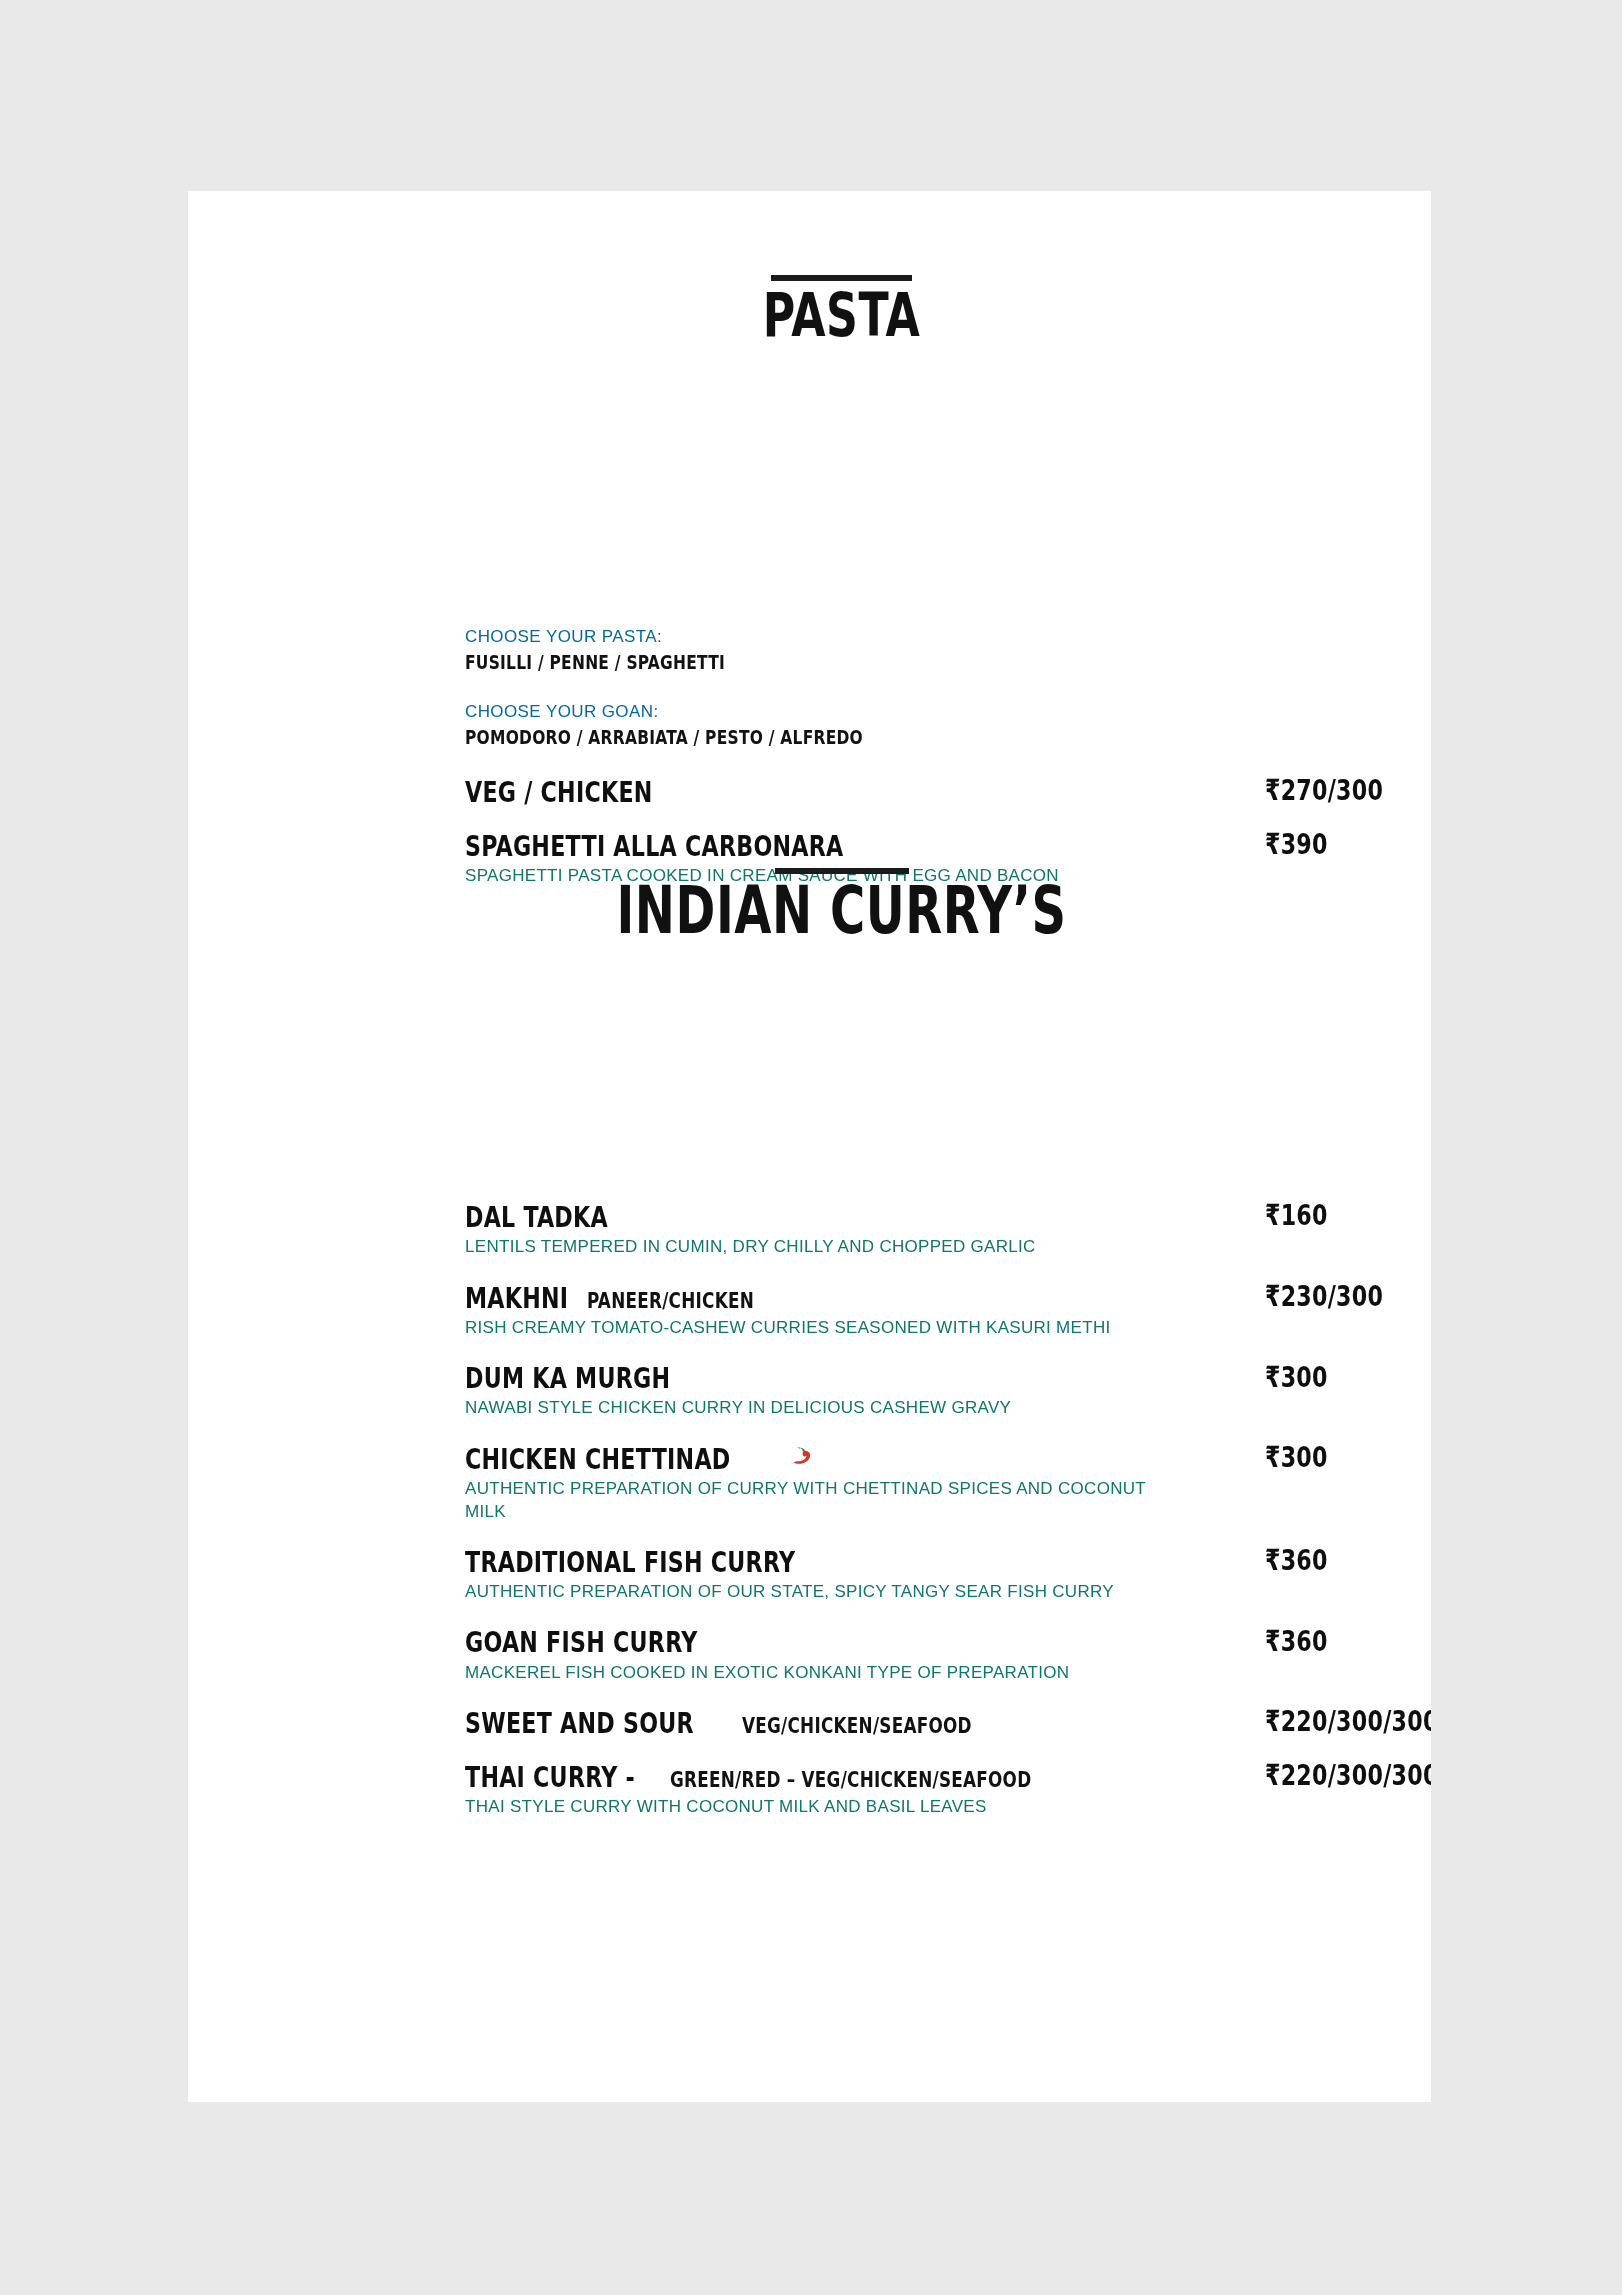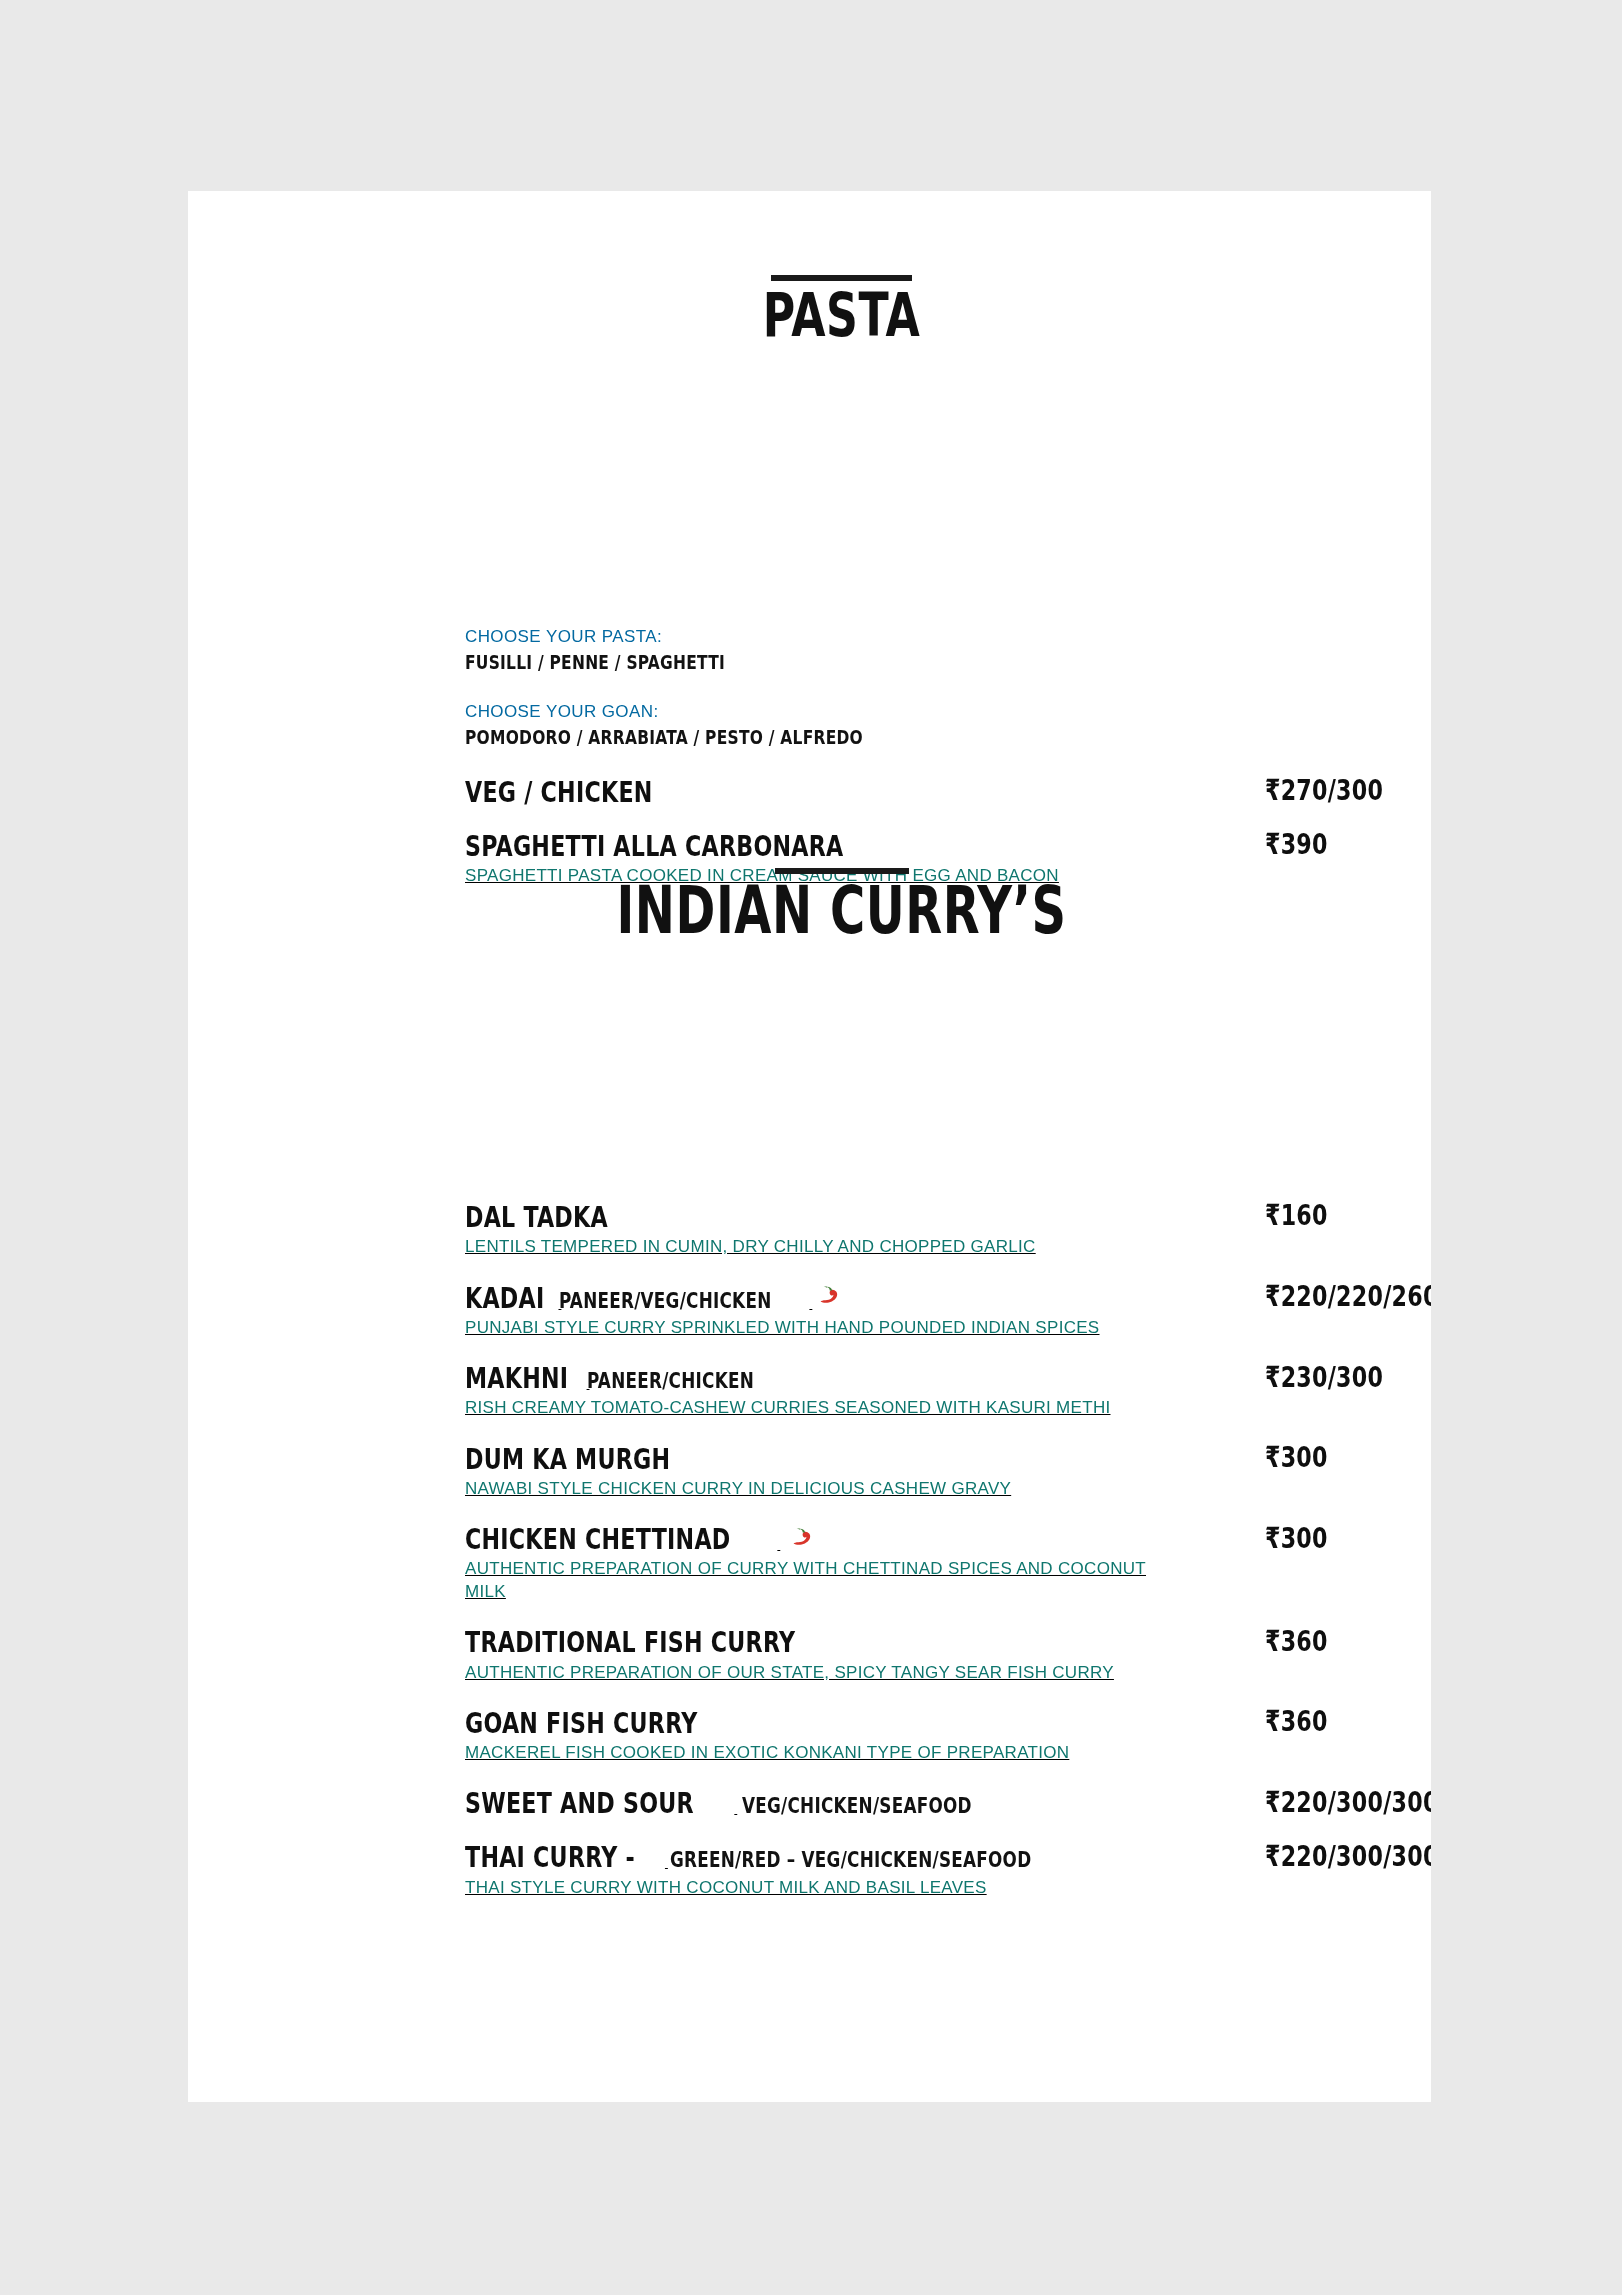--- a/index.html
+++ b/index.html
@@ -94,21 +94,20 @@
     color: #121212;
     transform: scaleX(0.86);
     transform-origin: left center;
     display: inline-block;
     margin-top: 2.6px;
   }
 
   .item {
     position: relative;
     margin-bottom: 23.6px;
-    text-decoration: underline;
   }
   .item-name {
     font-family: "DejaVu Sans Condensed", "Liberation Sans Narrow", "Liberation Sans", sans-serif;
     font-weight: 700;
     font-size: 29px;
     letter-spacing: 0.3px;
     color: #0f0f0f;
     line-height: 1.05;
     transform: scaleX(0.85);
     transform-origin: left bottom;
@@ -212,35 +211,20 @@
 
       <div class="item">
         <div class="row">
           <span class="item-name">DAL TADKA</span>
           <span class="item-price">₹160</span>
         </div>
         <div class="item-desc">LENTILS TEMPERED IN CUMIN, DRY CHILLY AND CHOPPED GARLIC</div>
       </div>
 
 
-      <div class="item">
-        <div class="row">
-          <span class="item-name">KADAI</span>
-          <span class="item-variant">PANEER/VEG/CHICKEN</span>
-          <span class="chilli">
-            <svg viewBox="0 0 40 32" width="25" height="19.6" aria-hidden="true">
-              <path d="M7 27 C14 31 28 29 33 20 C36 14 33 9 28 8 C24 7 21 10 22 14 C23 18 27 18 28 16 C28 20 23 25 15 25 C11 25 8 26 7 27 Z" fill="#d8342a"></path>
-              <path d="M26 9 C25 5 22 3 18 3 C21 5 22 7 22 9 Z" fill="#3d7a32"></path>
-              <path d="M18 3 C16 2 14 2 12 3 C15 3 17 4 18 5 Z" fill="#3d7a32"></path>
-            </svg>
-          </span>
-          <span class="item-price">₹220/220/260</span>
-        </div>
-        <div class="item-desc">PUNJABI STYLE CURRY SPRINKLED WITH HAND POUNDED INDIAN SPICES</div>
-      </div>
 
       <div class="item">
         <div class="row">
           <span class="item-name">MAKHNI</span>
           <span class="item-variant">PANEER/CHICKEN</span>
           <span class="item-price">₹230/300</span>
         </div>
         <div class="item-desc">RISH CREAMY TOMATO-CASHEW CURRIES SEASONED WITH KASURI METHI</div>
       </div>
 

